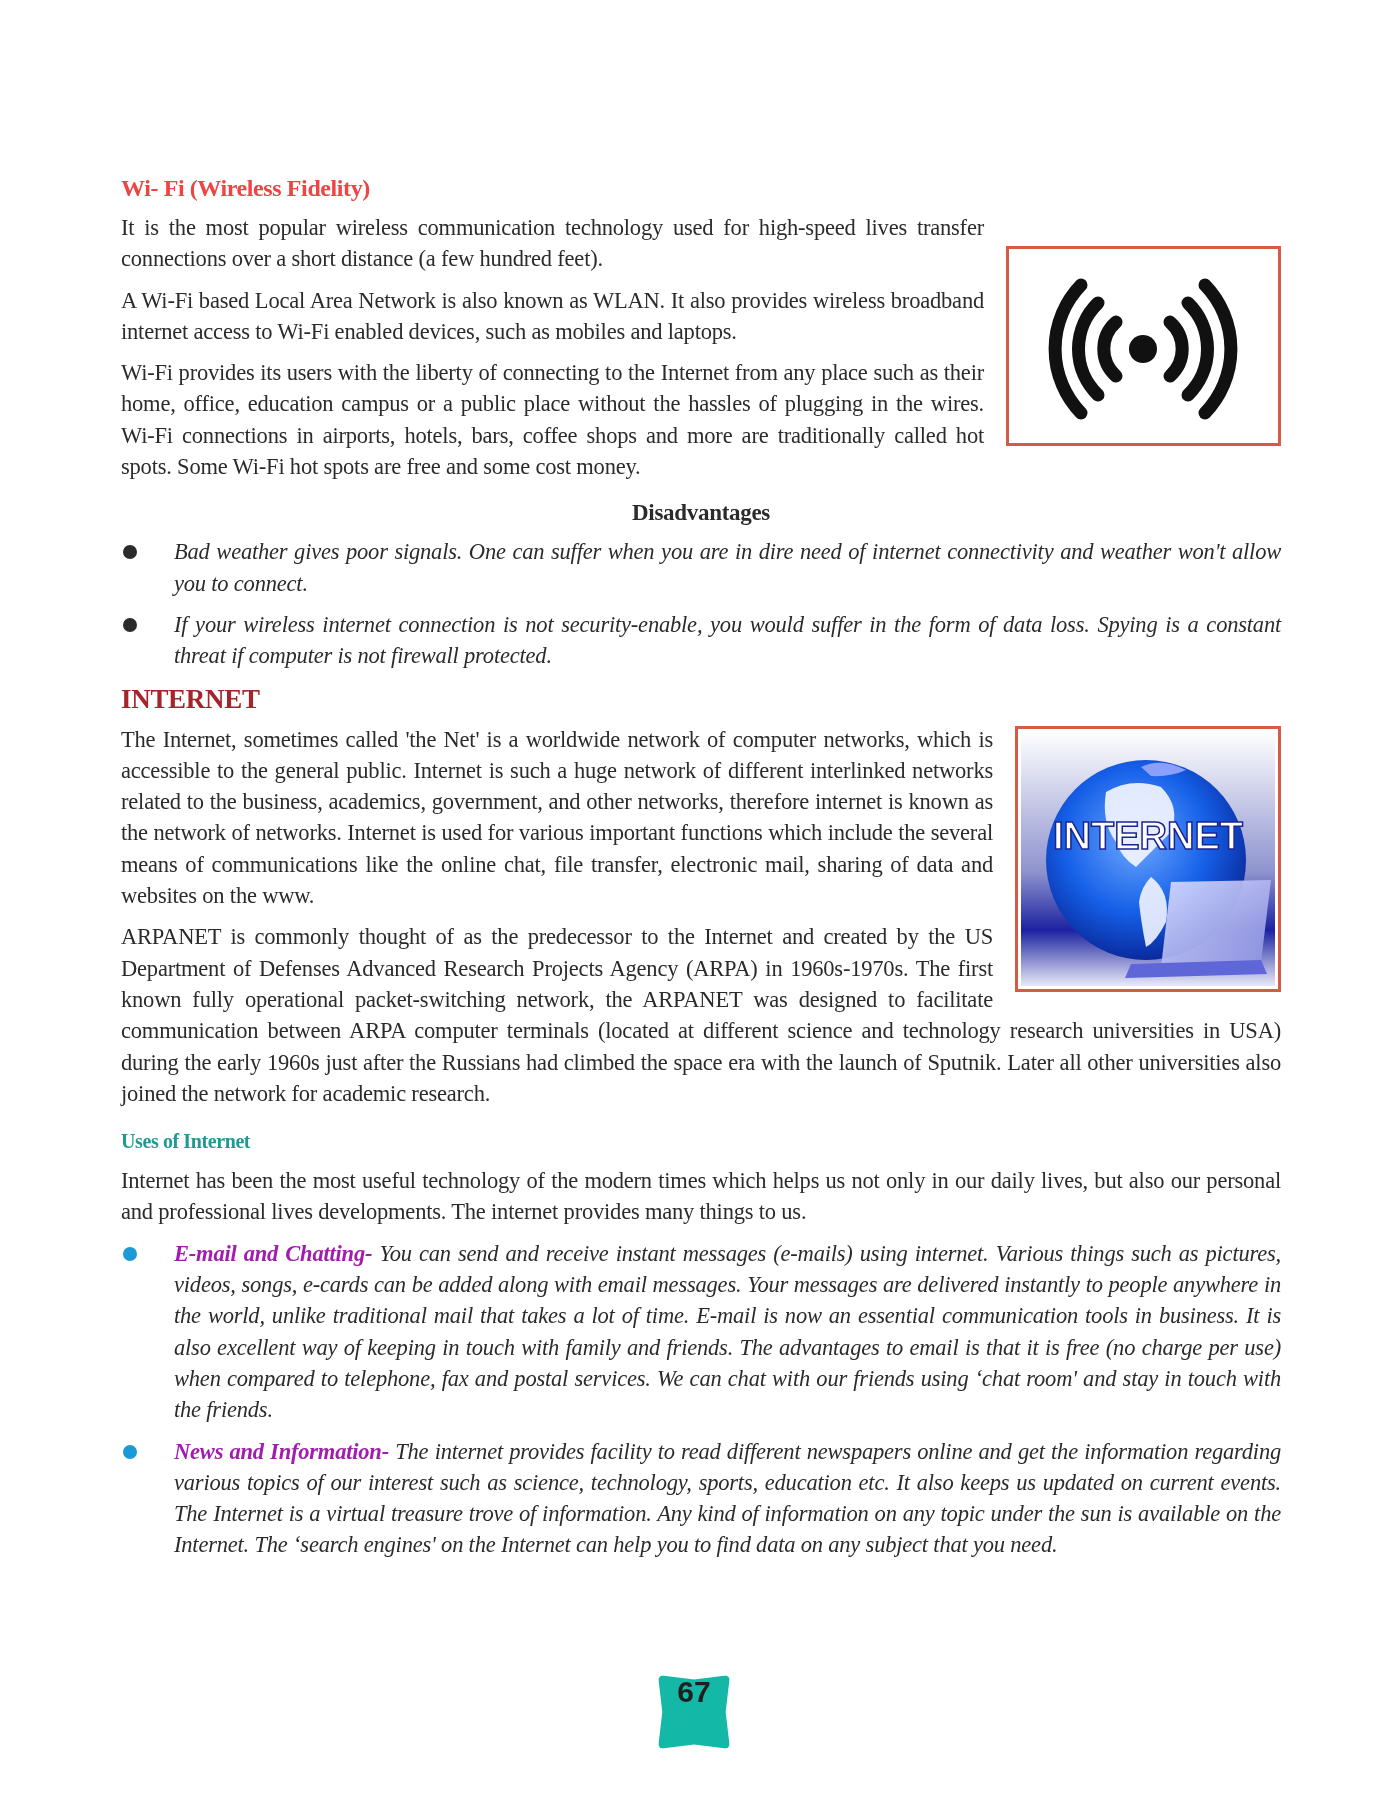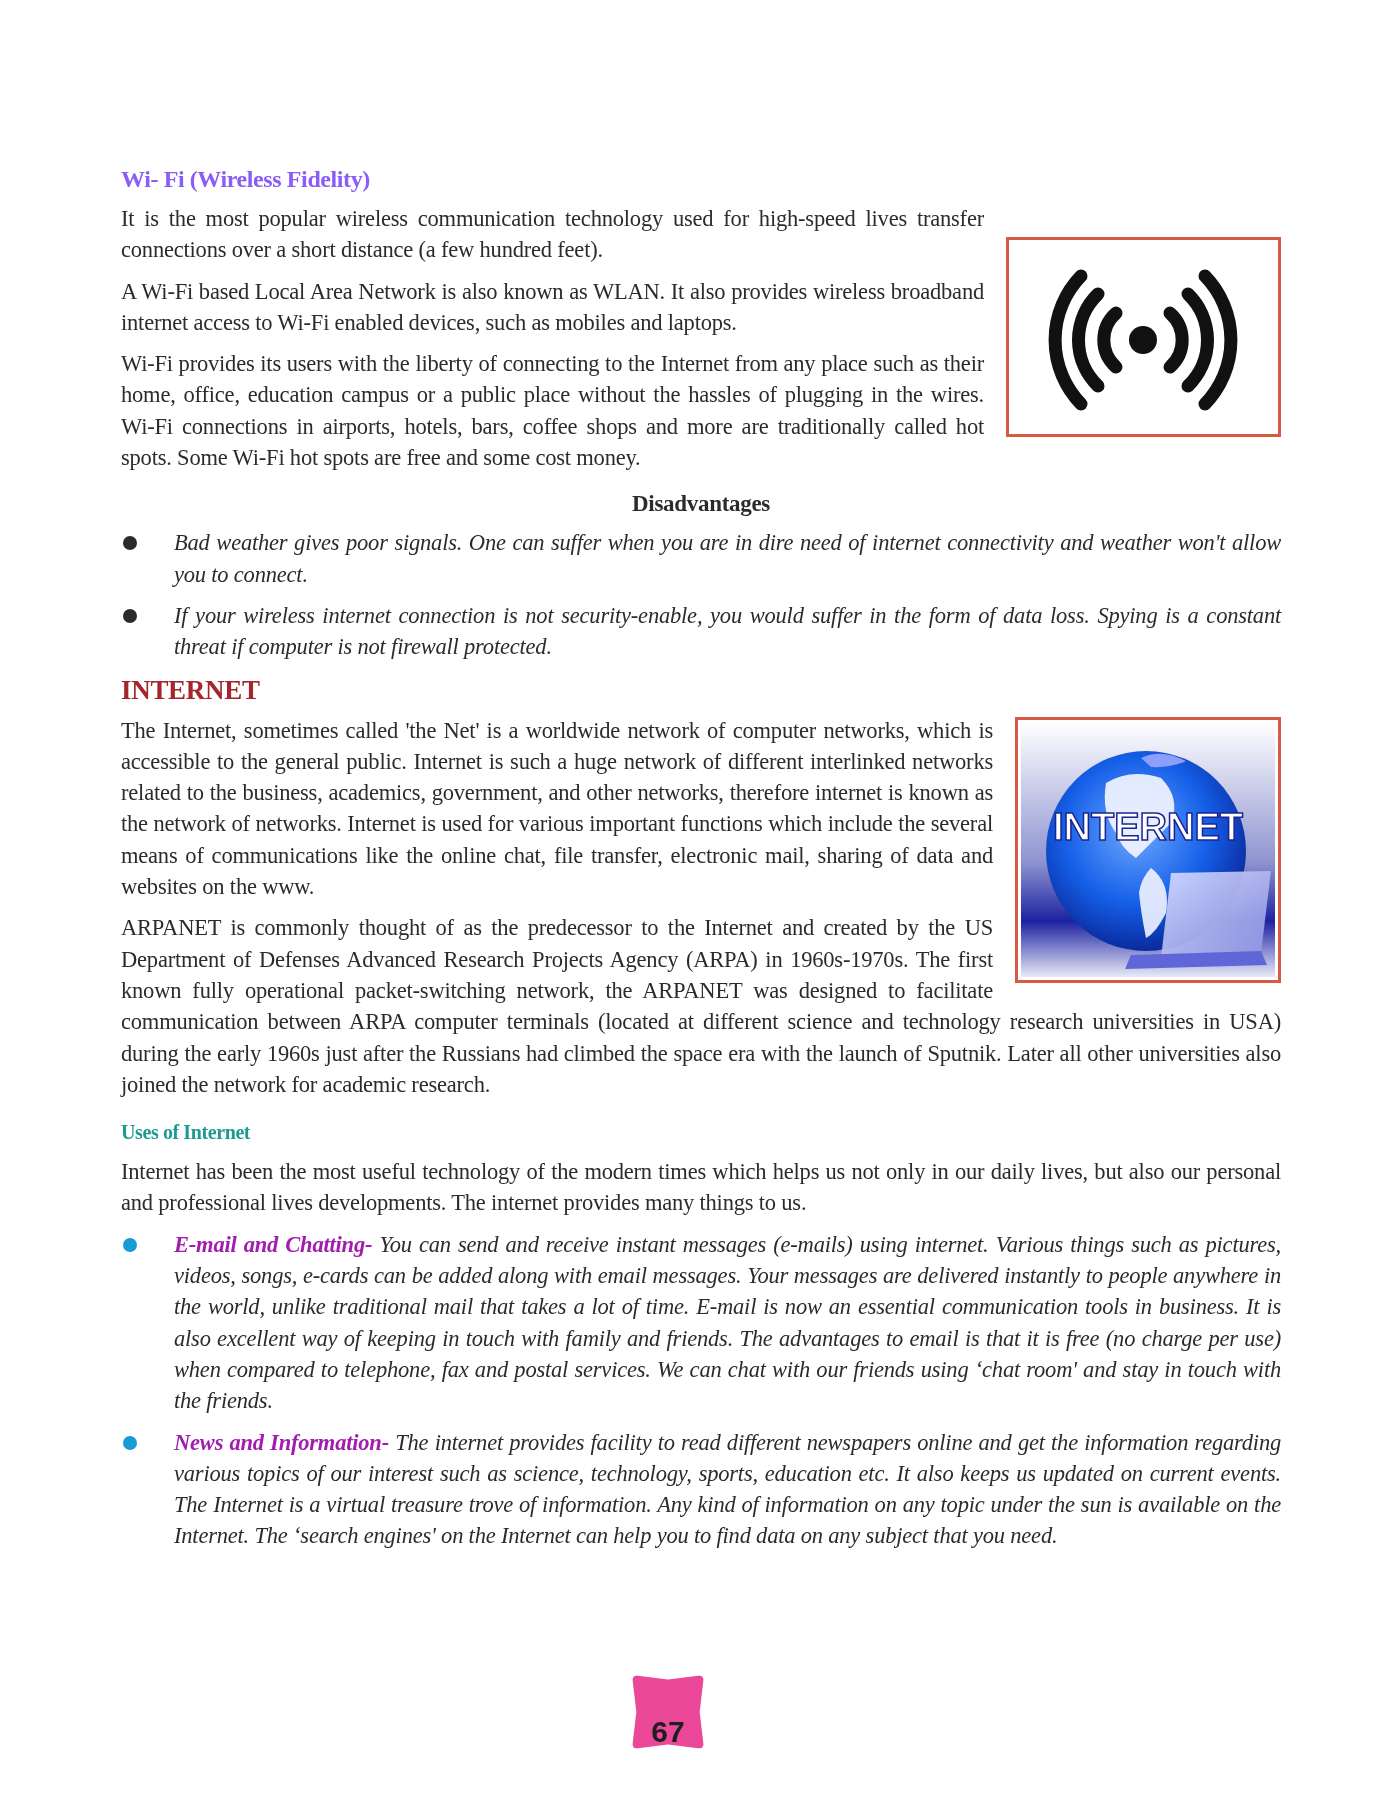--- a/index.html
+++ b/index.html
@@ -1,44 +1,44 @@
 <!DOCTYPE html>
 <html><head>
 <meta charset="utf-8">
 <style>
   html, body { margin: 0; padding: 0; background: #ffffff; }
   body { width: 1400px; height: 1800px; position: relative; overflow: hidden;
          font-family: "Liberation Serif", "DejaVu Serif", serif; color: #2b2b2b; }
   .page { position: absolute; left: 121px; top: 160px; width: 1160px; }
-  .h-blue { color: #8b5cf6; font-weight: bold; font-size: 24px; line-height: 32px;
-            margin: 3px 0 8px 0; letter-spacing: -0.4px; }
+  .h-blue { color: #ef4444; font-weight: bold; font-size: 24px; line-height: 32px;
+            margin: 12px 0 8px 0; letter-spacing: -0.4px; }
   .h-teal { color: #1f9a93; font-weight: bold; font-size: 20px; line-height: 32px;
             margin: 6px 0 8px 0; letter-spacing: -0.4px; }
   .h-red  { color: #a4262c; font-weight: bold; font-size: 27px; line-height: 34px;
             margin: 8px 0 8px 0; letter-spacing: -0.3px; }
   .h-dark { color: #2b2b2b; font-weight: bold; font-size: 23px; line-height: 30px;
             margin: 6px 0 8px 0; letter-spacing: -0.3px; text-align: center; }
   p { margin: 0 0 10px 0; font-size: 22.5px; line-height: 31.3px; text-align: justify;
       letter-spacing: -0.2px; }
   .bullets { list-style: none; margin: 0 0 6px 0; padding: 0; font-style: italic; }
   .bullets li { position: relative; padding-left: 53px; font-size: 22.5px; line-height: 31.3px;
                 text-align: justify; margin-bottom: 10px; letter-spacing: -0.2px; }
   .bullets li .dot { position: absolute; left: 2px; top: 9px; width: 14px; height: 14px;
                      border-radius: 50%; background: #2b2b2b; }
   .bullets.blue li .dot { background: #1a9ad6; }
   .term { color: #a21caf; font-weight: bold; margin-top: 36px; }
   .fig { float: right; box-sizing: border-box; border: 3px solid #d65a44; background: #fff; }
   .fig-wifi { width: 275px; height: 200px; margin: 34px 0 6px 22px; }
   .fig-net { width: 266px; height: 266px; margin: 2px 0 6px 22px; padding: 3px;
              background: #fff; }
   .clear { clear: both; }
-  .badge { position: absolute; left: 632px; top: 1675px; width: 72px; height: 74px;
-           background: #ec4899; border-radius: 6px;
+  .badge { position: absolute; left: 658px; top: 1675px; width: 72px; height: 74px;
+           background: #14b8a6; border-radius: 6px;
            clip-path: polygon(0% 0%, 50% 6%, 100% 0%, 94% 50%, 100% 100%, 50% 94%, 0% 100%, 6% 50%);
-           display: flex; align-items: flex-end; justify-content: center; }
+           display: flex; align-items: flex-start; justify-content: center; }
   .badge span { font-family: "Liberation Sans", "DejaVu Sans", sans-serif; font-weight: bold;
                 font-size: 30px; color: #1f1f1f; }
 </style>
 </head>
 <body>
 
 <div class="page">
 
   <h3 class="h-blue">Wi- Fi (Wireless Fidelity)</h3>
 

